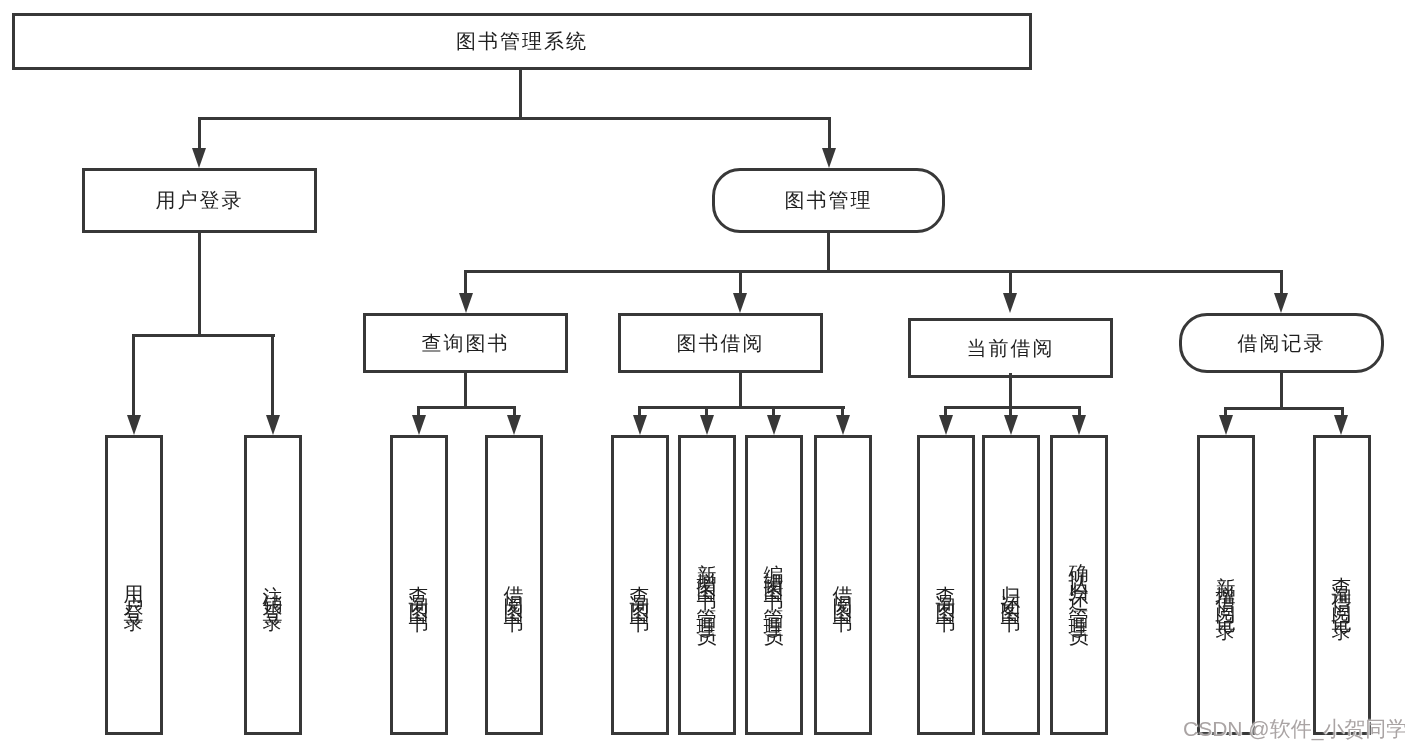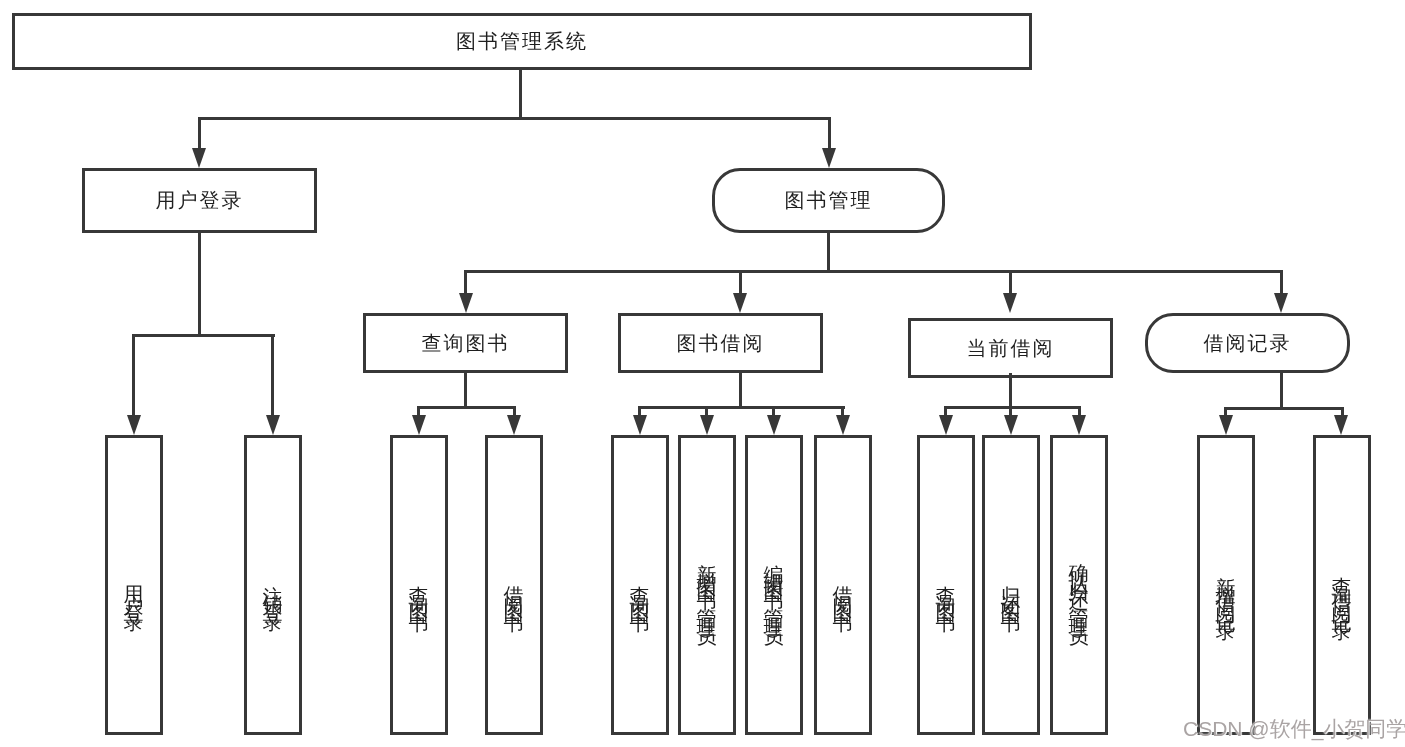--- a/index.html
+++ b/index.html
@@ -61,21 +61,21 @@
 
   <div class="box" style="left:363px;top:313px;width:205px;height:60px;">
     <span class="h-label">查询图书</span>
   </div>
   <div class="box" style="left:606px;top:313px;width:205px;height:60px;margin-left:12px;">
     <span class="h-label">图书借阅</span>
   </div>
   <div class="box" style="left:908px;top:318px;width:205px;height:60px;">
     <span class="h-label">当前借阅</span>
   </div>
-  <div class="box" style="left:1145px;top:313px;width:205px;height:60px;border-radius:28px;">
+  <div class="box" style="left:1179px;top:313px;width:205px;height:60px;border-radius:28px;">
     <span class="h-label">借阅记录</span>
   </div>
 
   <div class="vline" style="left:464px;top:373px;height:36px;"></div>
   <div class="hline" style="left:417px;top:406px;width:99px;"></div>
   <div class="vline" style="left:417px;top:406px;height:14px;"></div>
   <div class="tri" style="left:412px;top:415px;"></div>
   <div class="vline" style="left:513px;top:406px;height:14px;"></div>
   <div class="tri" style="left:507px;top:415px;"></div>
 

